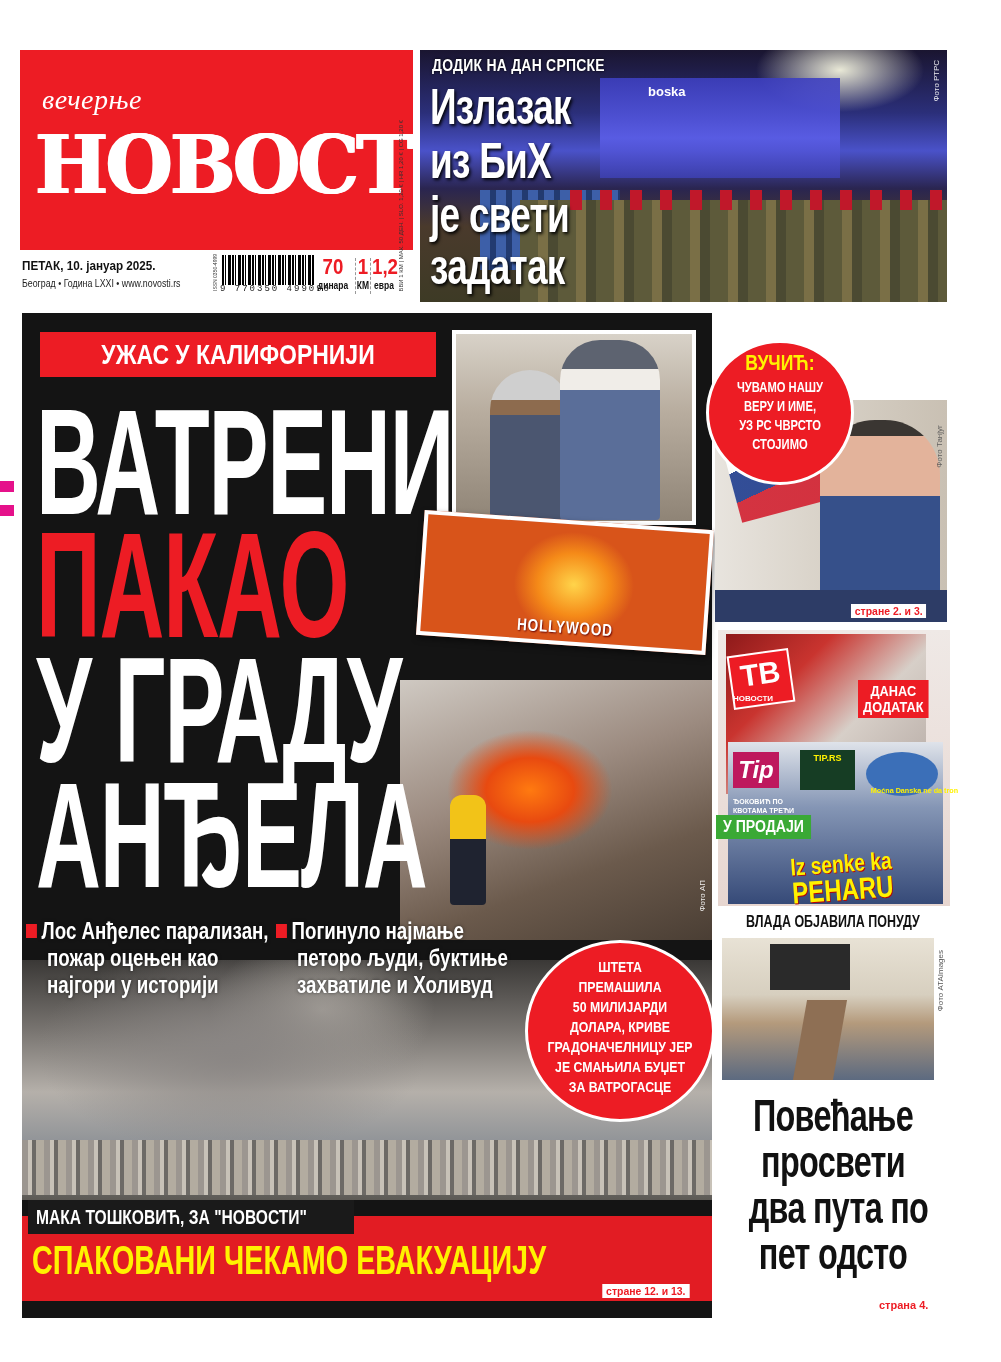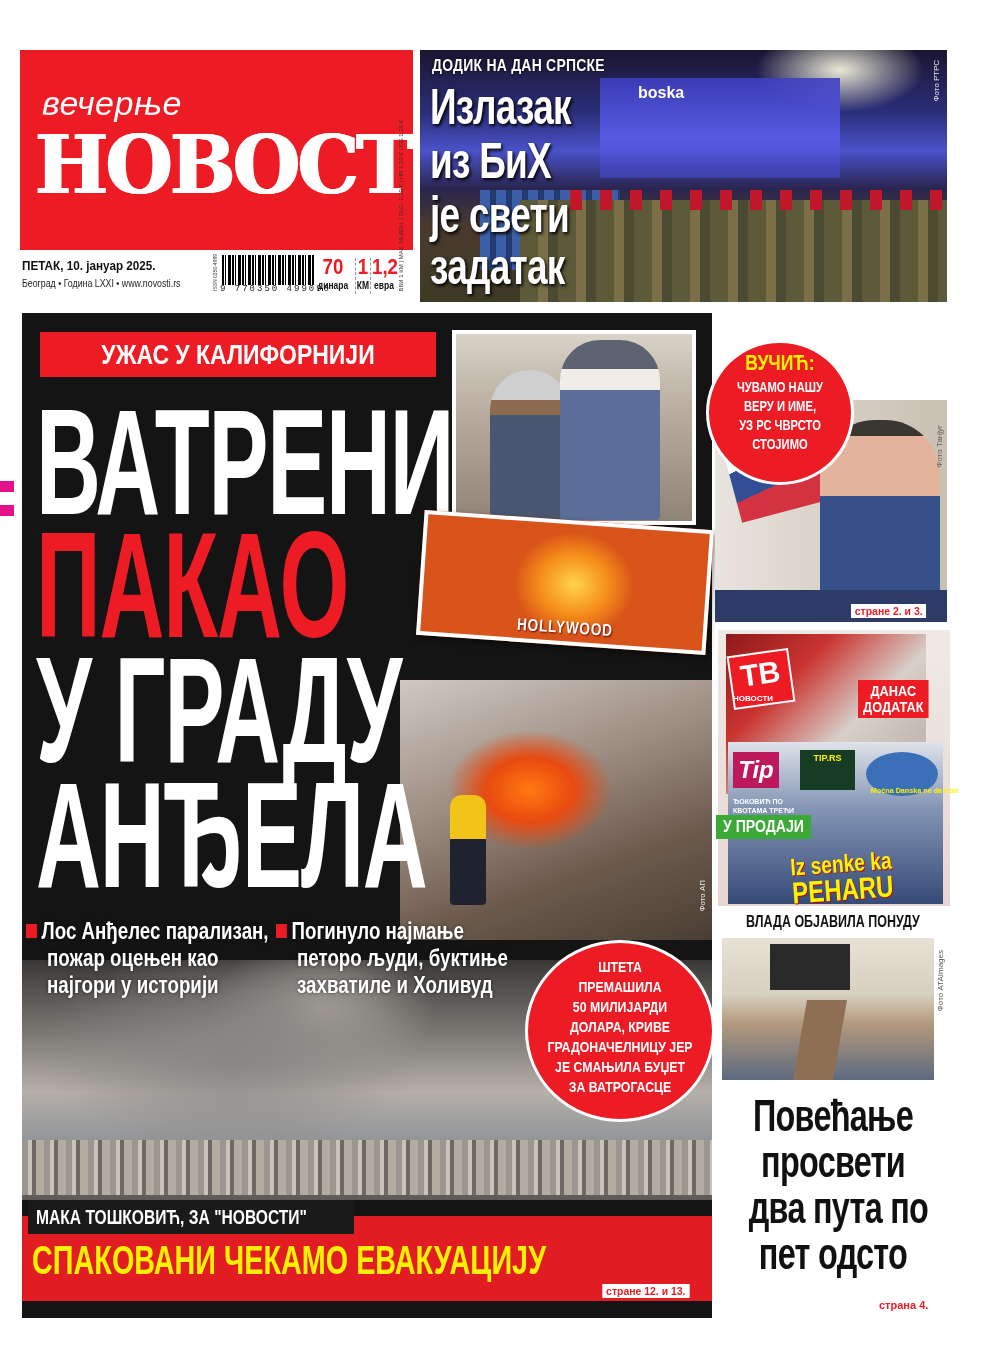--- a/index.html
+++ b/index.html
@@ -5,39 +5,39 @@
   * { box-sizing: border-box; margin: 0; padding: 0; }
   html, body { width: 1001px; height: 1362px; background: #ffffff; overflow: hidden; }
   body { position: relative; font-family: "Liberation Sans", "DejaVu Sans", sans-serif; }
   .abs { position: absolute; }
 
   
   .mark { position: absolute; left: 0; width: 14px; height: 11px; background: #e5118a; }
 
   
   .masthead { left: 20px; top: 50px; width: 393px; height: 200px; background: #ed1c24; }
-  .mast-small { left: 42px; top: 84px; color: #fff; font-family: Liberation Sans, sans-serif; font-size: 34px; font-style: italic; font-weight: 500; letter-spacing: 0.5px; }
+  .mast-small { left: 42px; top: 84px; color: #fff; font-family: Liberation Serif, serif; font-size: 28px; font-style: italic; font-weight: 500; letter-spacing: 0.5px; }
   .mast-big { left: 34px; top: 120px; color: #fff; font-family: "DejaVu Serif", serif; font-weight: 900; font-size: 80px; line-height: 90px; letter-spacing: -3px; transform: scaleX(0.97); transform-origin: left; text-shadow: 1px 0 #fff, 2px 0 #fff; }
   .date { left: 22px; top: 258px; font-size: 13px; font-weight: 700; color: #111; transform: scaleX(0.9); transform-origin: left; white-space: nowrap; }
   .sub { left: 22px; top: 278px; font-size: 10px; color: #222; transform: scaleX(0.88); transform-origin: left; white-space: nowrap; }
   .barcode { left: 222px; top: 255px; width: 92px; height: 30px; background: repeating-linear-gradient(90deg, #000 0 2px, #fff 2px 3px, #000 3px 4px, #fff 4px 6px, #000 6px 9px, #fff 9px 10px); }
   .barcode-num { left: 220px; top: 284px; font-size: 9px; letter-spacing: 2px; color: #222; font-family: "Liberation Mono", monospace; }
   .issn { left: 212px; top: 254px; font-size: 5px; color: #333; writing-mode: vertical-rl; transform: rotate(180deg); }
   .price { top: 256px; text-align: center; color: #ed1c24; font-weight: 900; font-size: 22px; line-height: 22px; transform: scaleX(0.85); }
   .price-l { top: 280px; font-size: 10px; font-weight: 700; color: #111; text-align: center; transform: scaleX(0.85); }
   .pdiv { top: 258px; width: 0; height: 36px; border-left: 1px dashed #999; }
   .side-prices { left: 398px; top: 120px; font-size: 6px; color: #333; writing-mode: vertical-rl; transform: rotate(180deg); white-space: nowrap; }
 
   
   .top-photo { left: 420px; top: 50px; width: 527px; height: 252px; overflow: hidden;
     background:
       radial-gradient(ellipse 120px 60px at 420px 20px, rgba(255,255,230,0.9), transparent 70%),
       linear-gradient(180deg, #1a1530 0%, #2b2f7a 25%, #4a52c9 40%, #2a2550 55%, #4a3a2c 70%, #3d3a25 100%); }
   .tp-building { left: 180px; top: 28px; width: 240px; height: 100px; background: linear-gradient(180deg, #3d3fc0, #5b5ee8 60%, #3d40b0); opacity: 0.9; }
-  .tp-building-txt { left: 218px; top: 34px; color: #fff; font-weight: 700; font-size: 16px; }
+  .tp-building-txt { left: 228px; top: 34px; color: #fff; font-weight: 700; font-size: 13px; }
   .tp-soldiers { left: 100px; top: 150px; width: 427px; height: 102px;
     background: repeating-linear-gradient(90deg, #5d5a3a 0 18px, #7a6f46 18px 28px, #4b4a32 28px 38px); }
   .tp-berets { left: 150px; top: 140px; width: 377px; height: 20px;
     background: repeating-linear-gradient(90deg, #c0182a 0 12px, transparent 12px 30px); }
   .tp-blue { left: 60px; top: 140px; width: 140px; height: 80px; background: repeating-linear-gradient(90deg, #3d5fa8 0 10px, #223a70 10px 16px); }
   .tp-kicker { left: 432px; top: 56px; color: #fff; font-weight: 700; font-size: 17px; letter-spacing: 0.3px; transform: scaleX(0.82); transform-origin: left; text-shadow: 0 0 3px #000; white-space: nowrap; }
   .tp-head { left: 430px; top: 80px; color: #fff; font-weight: 900; font-size: 50px; line-height: 55px; letter-spacing: -1px; transform: scaleX(0.74); transform-origin: left; text-shadow: 2px 2px 4px #000; white-space: nowrap; }
   .credit { color: #fff; font-size: 8px; writing-mode: vertical-rl; transform: rotate(180deg); opacity: 0.9; }
 
   

